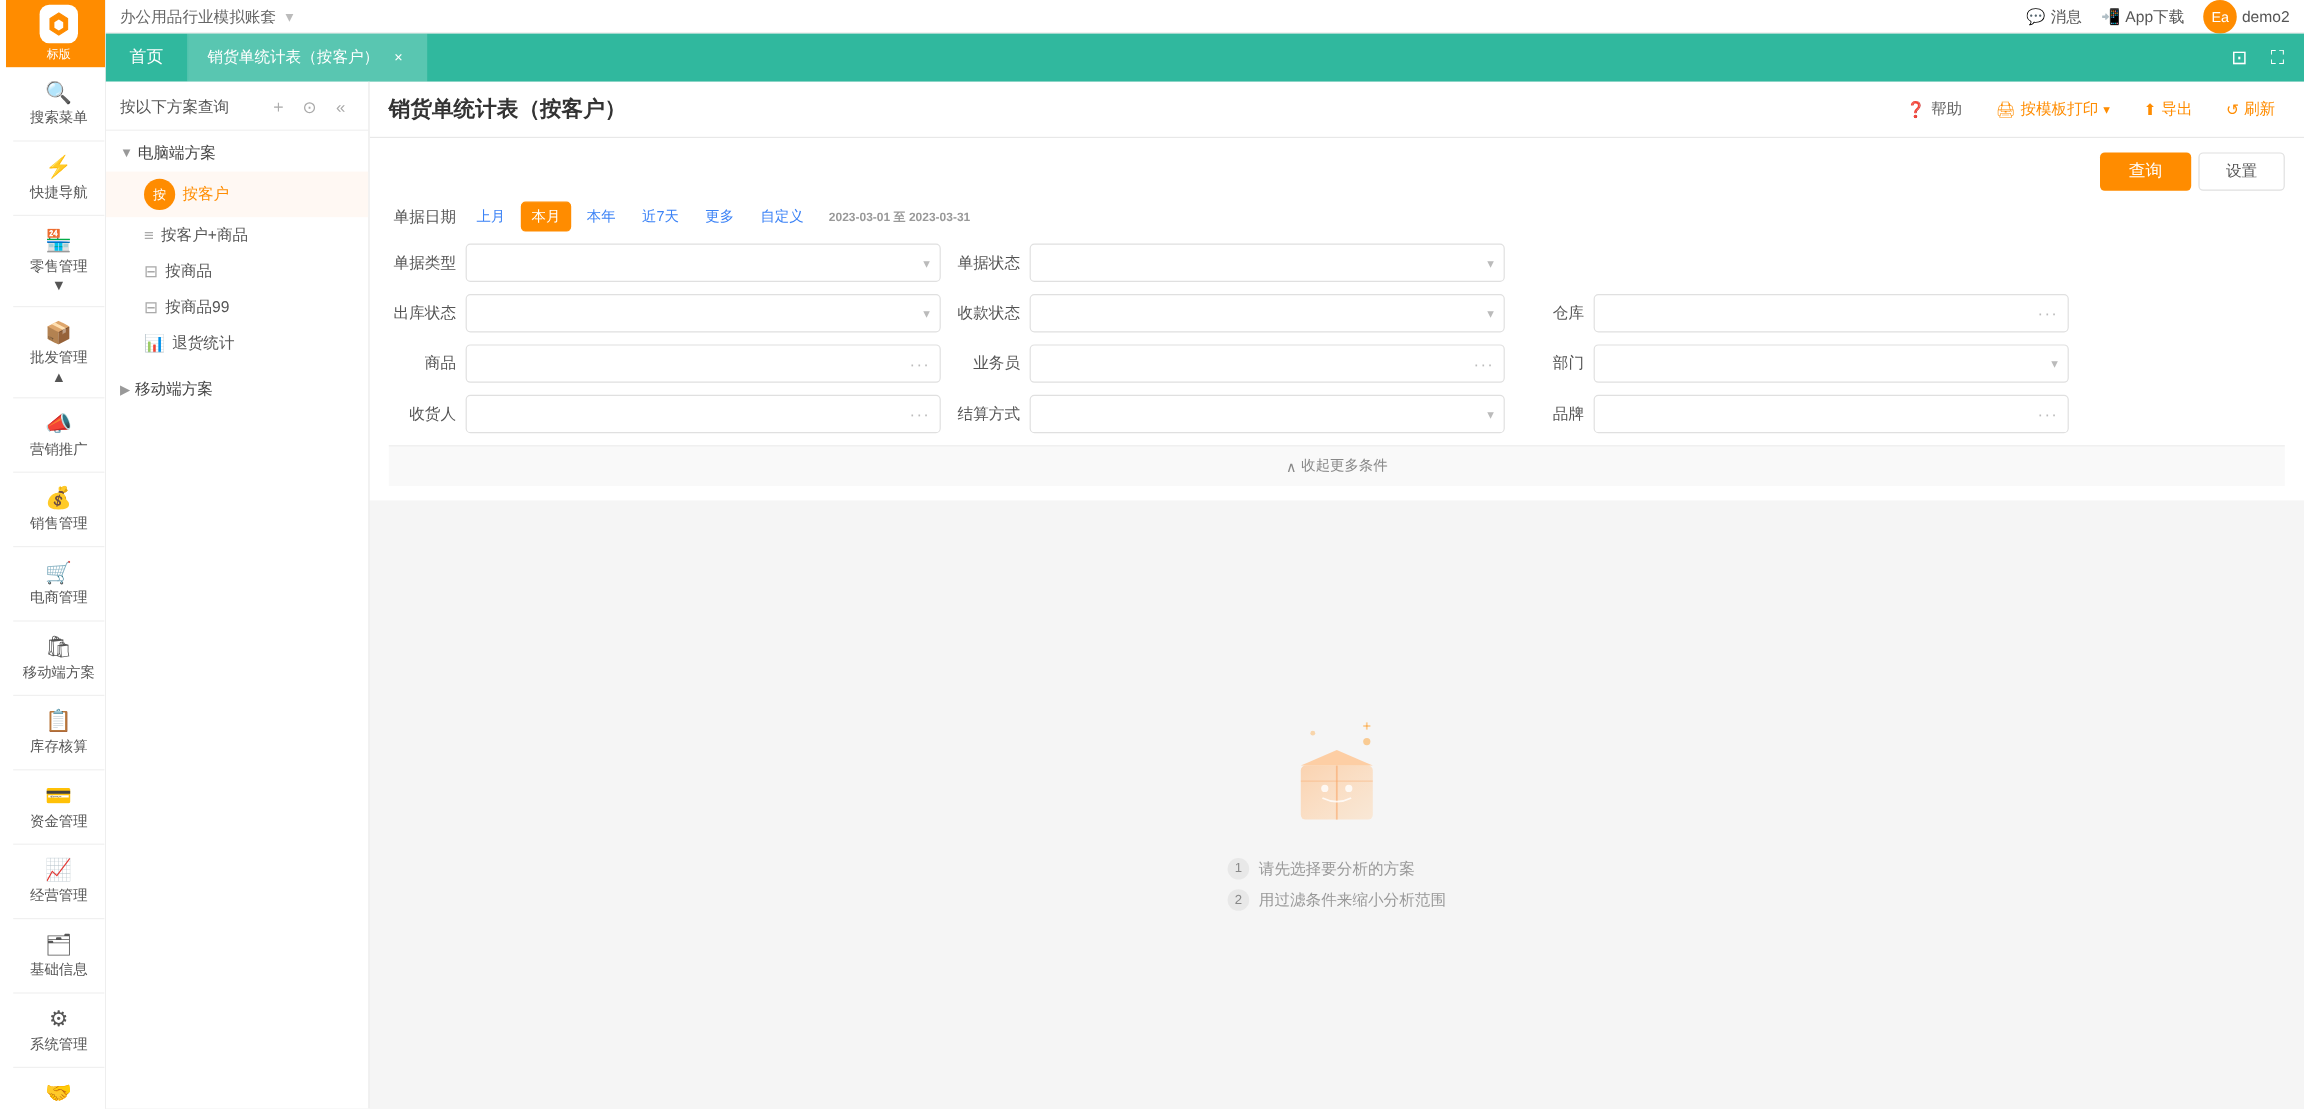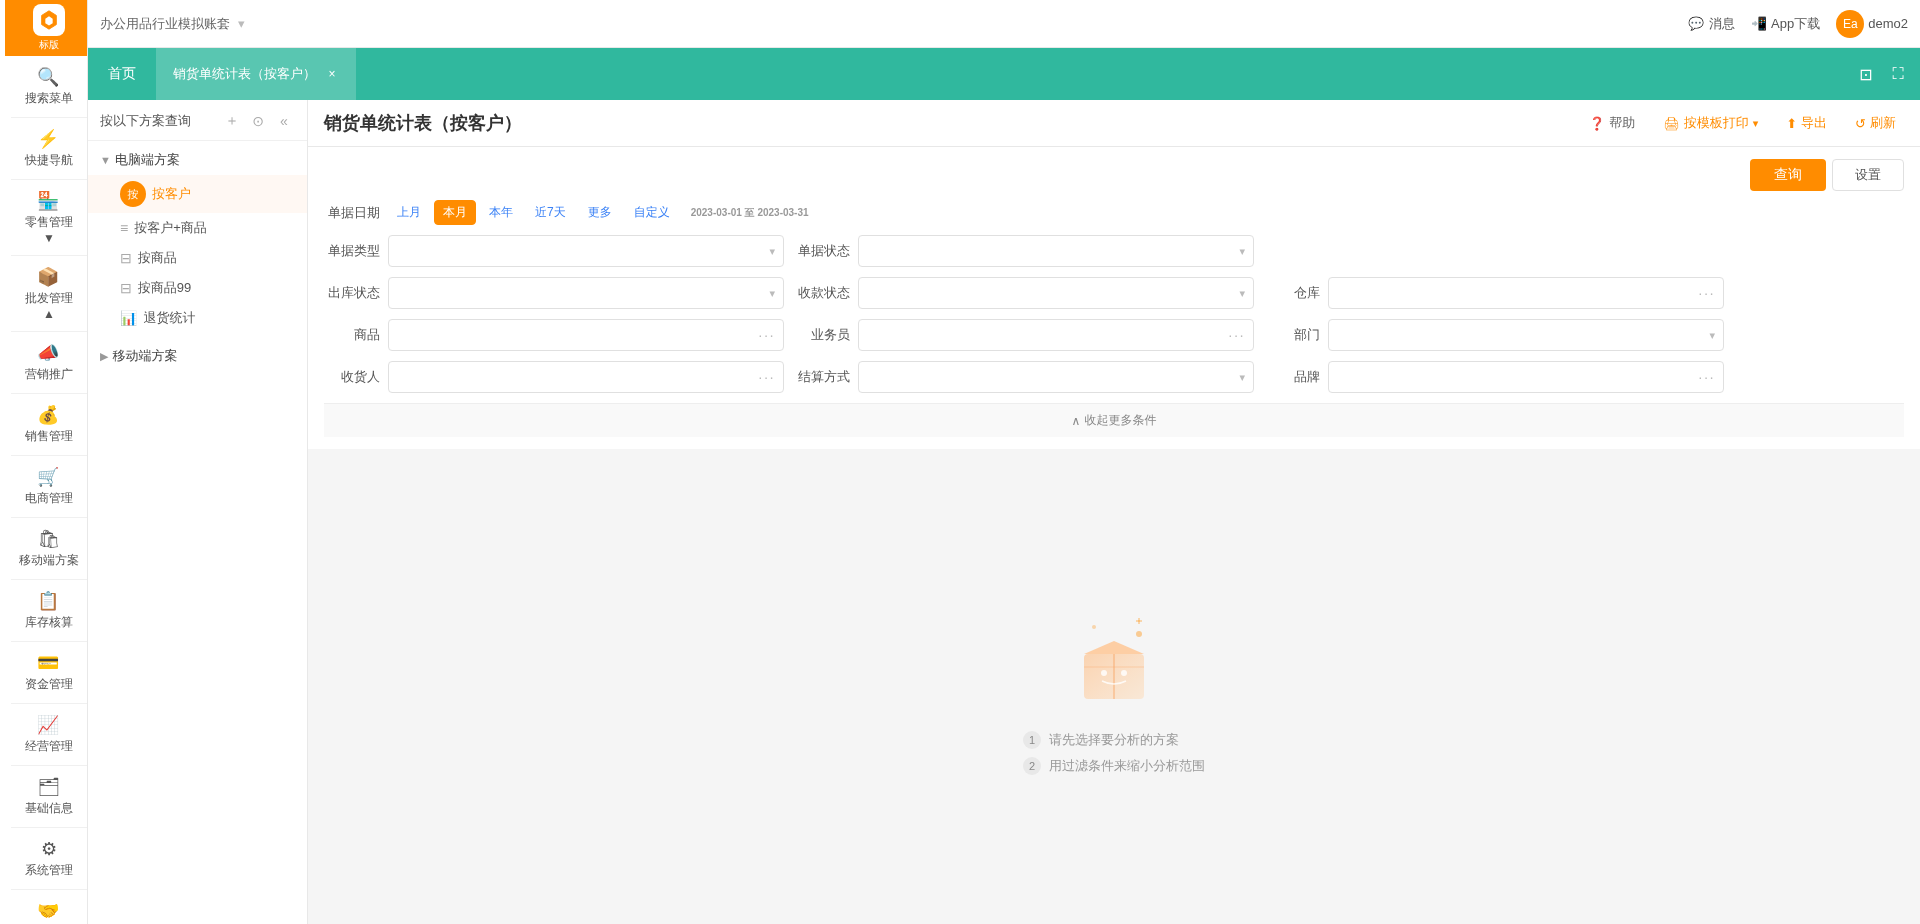--- a/index.html
+++ b/index.html
@@ -57,21 +57,21 @@
     
     .main {
       flex: 1;
       display: flex;
       flex-direction: column;
       overflow: hidden;
     }
 
     
     .topbar {
-      height: 48px;
+      height: 28px;
       background: #fff;
       border-bottom: 1px solid #e8e8e8;
       display: flex;
       align-items: center;
       padding: 0 12px;
       justify-content: space-between;
       flex-shrink: 0;
     }
     .topbar-left {
       display: flex;
@@ -100,21 +100,21 @@
       background: #ff8c00;
       color: #fff;
       display: flex;
       align-items: center;
       justify-content: center;
       font-size: 12px;
     }
 
     
     .tabbar {
-      height: 52px;
+      height: 40px;
       background: #30b89e;
       display: flex;
       align-items: stretch;
       flex-shrink: 0;
     }
     .tab-home {
       padding: 0 20px;
       display: flex;
       align-items: center;
       color: #fff;

